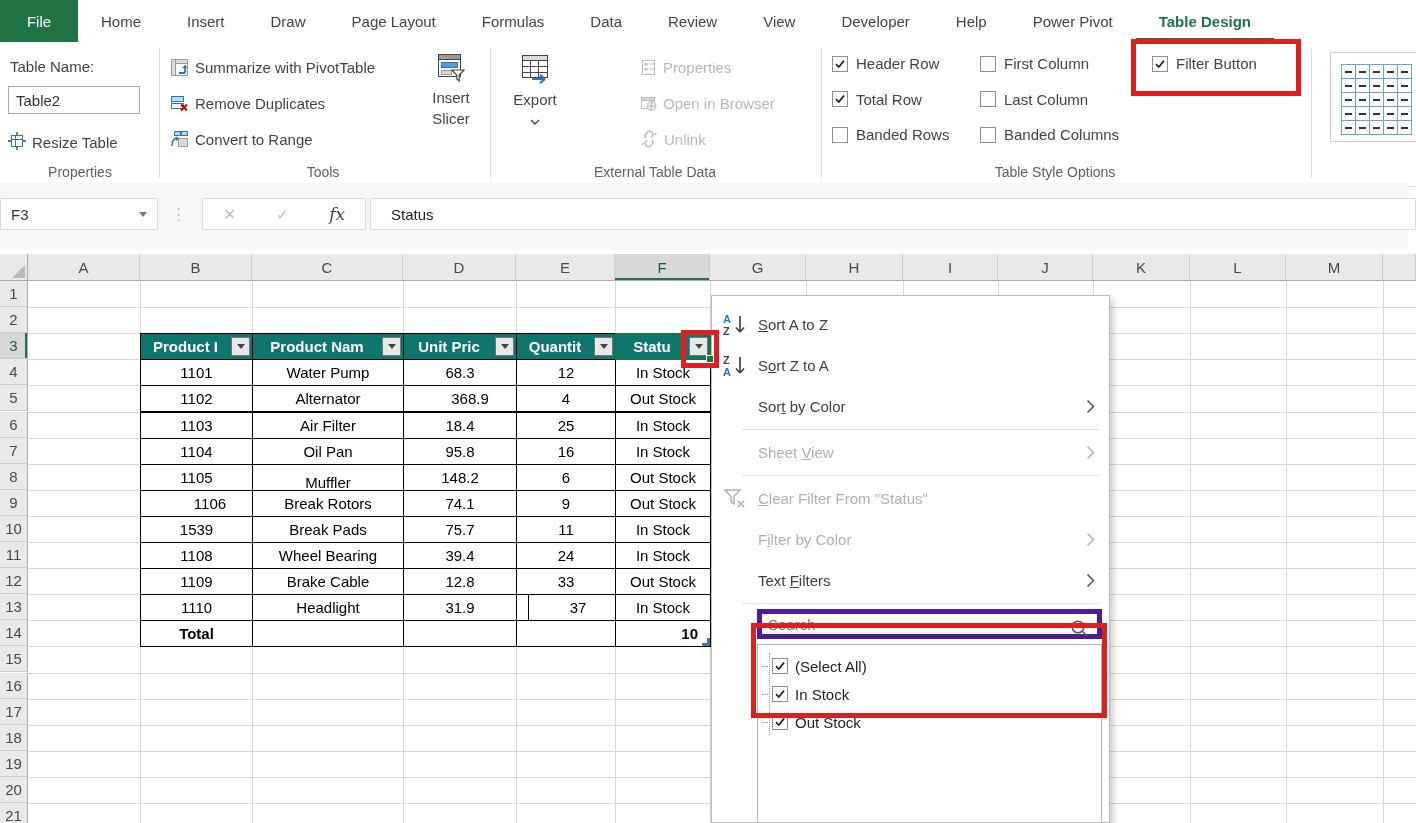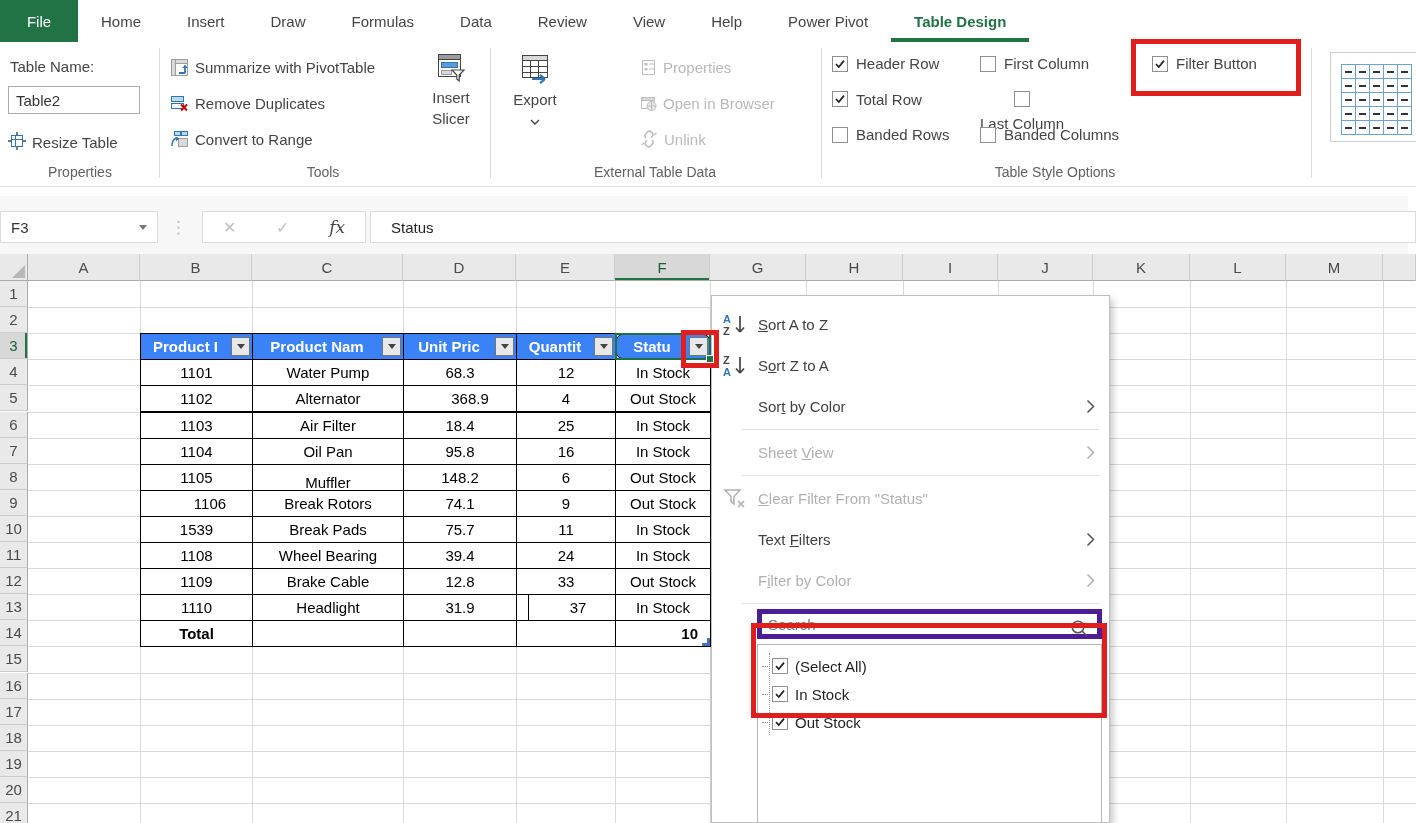--- a/index.html
+++ b/index.html
@@ -25,21 +25,21 @@
   .chev { margin-top:1px; }
   .cb { width:16px; height:16px; border:1px solid #8f8f8f; background:#fff; flex:none; display:flex; align-items:center; justify-content:center; }
   .cb svg { display:block; }
   .tso-row { position:absolute; display:flex; align-items:center; gap:8px; font-size:15px; color:#444; white-space:nowrap; }
   #style-gallery { position:absolute; left:1330px; top:10px; width:96px; height:90px; border:1px solid #cfcfcf; background:#fff; }
   #style-preview { position:absolute; left:10px; top:11px; display:grid; grid-template-columns:repeat(5,13px); grid-auto-rows:13px; gap:1px; background:#6ba2cf; border:1px solid #6ba2cf; }
   #style-preview .pc { background:#fff; display:flex; align-items:center; justify-content:center; }
   #style-preview .pc i { display:block; width:7px; height:2px; background:#333; }
 
   
-  #formulabar { position:absolute; left:0; top:196px; width:1408px; height:67px; background:#f7f7f7; }
+  #formulabar { position:absolute; left:0; top:183px; width:1408px; height:67px; background:#f7f7f7; }
   .fb-box { position:absolute; top:15px; height:32px; background:#fff; border:1px solid #dadada; display:flex; align-items:center; }
   #namebox { left:0; width:158px; padding-left:10px; font-size:15px; color:#333; }
   #namebox .caret { position:absolute; right:10px; top:13px; width:0; height:0; border-left:4px solid transparent; border-right:4px solid transparent; border-top:5px solid #777; }
   #fb-dots { position:absolute; left:170px; top:15px; height:32px; display:flex; align-items:center; color:#c0c0c0; font-size:17px; }
   #fxbox { left:202px; width:164px; justify-content:space-around; }
   #fxbox .gx { color:#bfbfbf; font-size:16px; }
   #fxbox .fx { color:#444; font-family:"DejaVu Serif", serif; font-style:italic; font-size:17px; }
   #formulabox { left:370px; width:1046px; padding-left:20px; font-size:15px; color:#222; }
 
   
@@ -49,21 +49,21 @@
   .colhdr { position:absolute; top:0; height:27px; background:#e9e9e9; border-right:1px solid #cdcdcd; border-bottom:1px solid #ababab; color:#4a4a4a; font-size:15px; display:flex; align-items:center; justify-content:center; }
   .colhdr.sel { background:#d8d8d8; color:#17603a; box-shadow: inset 0 -2px 0 #217346; }
   .rowhdr { position:absolute; left:0; width:28px; background:#e9e9e9; border-right:1px solid #ababab; border-bottom:1px solid #cdcdcd; color:#4a4a4a; font-size:15px; display:flex; align-items:center; justify-content:center; }
   .rowhdr.sel { background:#d8d8d8; color:#17603a; box-shadow: inset -2px 0 0 #217346; }
   #gridarea { position:absolute; left:28px; top:27px; width:1388px; height:542px; overflow:hidden; background:#fff; }
   .vline { position:absolute; top:0; width:1px; height:100%; background:#d9d9d9; }
   .hline { position:absolute; left:0; height:1px; width:100%; background:#d9d9d9; }
 
   
   .tcell { position:absolute; border:1px solid #000; background:#fff; color:#000; font-size:15px; display:flex; align-items:center; justify-content:center; z-index:2; }
-  .tcell.hdr { background:#3b82f6; color:#fff; font-weight:bold; padding-right:22px; }
+  .tcell.hdr { background:#0f766e; color:#fff; font-weight:bold; padding-right:22px; }
   .tcell.total-label { font-weight:bold; }
   .tcell.total-val { font-weight:bold; justify-content:flex-end; padding-right:12px; }
   .fbtn { position:absolute; right:2px; top:3px; width:19px; height:19px; background:#e8e8e8; border:1px solid #757575; display:flex; align-items:center; justify-content:center; z-index:3; }
   .fbtn .tri { width:0; height:0; border-left:4px solid transparent; border-right:4px solid transparent; border-top:5px solid #444; }
   #sel-border { position:absolute; border:2px solid #1e7145; background:transparent; z-index:4; pointer-events:none; }
 
   
   #filtermenu { position:absolute; left:711px; top:295px; width:399px; height:528px; background:#fff; border:1px solid #bebebe; box-shadow:3px 4px 7px rgba(0,0,0,.22); z-index:8; display:flex; flex-direction:column; padding-top:8px; }
   .mitem { height:41px; flex:none; display:flex; align-items:center; font-size:15px; color:#3f3f3f; position:relative; }
   .mitem .ic { width:46px; flex:none; display:flex; align-items:center; justify-content:center; }
@@ -90,24 +90,26 @@
 <body>
 
 <div id="app">
 
   <div id="tabbar">
     <div class="file-tab">File</div>
 
   <div class="tab">Home</div>
       <div class="tab">Insert</div>
       <div class="tab">Draw</div>
+      <div class="tab">Page Layout</div>
       <div class="tab">Formulas</div>
       <div class="tab">Data</div>
       <div class="tab">Review</div>
       <div class="tab">View</div>
+      <div class="tab">Developer</div>
       <div class="tab">Help</div>
       <div class="tab">Power Pivot</div>
       <div class="tab active">Table Design</div>
     </div>
 
   <div id="ribbon">
     <div class="grp-sep" style="left:159px"></div>
     <div class="grp-sep" style="left:490px"></div>
     <div class="grp-sep" style="left:821px"></div>
     <div class="grp-sep" style="left:1311px"></div>
@@ -319,21 +321,21 @@
         <span>Total Row</span>
       </div>
       <div class="tso-row" style="left: 832px; top: 84px;">
         <div class="cb"></div>
         <span>Banded Rows</span>
       </div>
       <div class="tso-row" style="left: 980px; top: 13px;">
         <div class="cb"></div>
         <span>First Column</span>
       </div>
-      <div class="tso-row" style="left: 980px; top: 48.5px; flex-direction: column;">
+      <div class="tso-row" style="left: 980px; top: 48.5px;">
         <div class="cb"></div>
         <span>Last Column</span>
       </div>
       <div class="tso-row" style="left: 980px; top: 84px;">
         <div class="cb"></div>
         <span>Banded Columns</span>
       </div>
       <div class="tso-row" style="left: 1152px; top: 13px;">
         <div class="cb">
           <svg width="12" height="12" viewBox="0 0 12 12">
@@ -442,21 +444,21 @@
           </div></div>
         <div class="tcell hdr" style="left: 224px; width: 152px; top: 52.2px; height: 27.1px;">Product Nam<div class="fbtn">
             <div class="tri"></div>
           </div></div>
         <div class="tcell hdr" style="left: 375px; width: 114px; top: 52.2px; height: 27.1px;">Unit Pric<div class="fbtn">
             <div class="tri"></div>
           </div></div>
         <div class="tcell hdr" style="left: 488px; width: 100px; top: 52.2px; height: 27.1px;">Quantit<div class="fbtn">
             <div class="tri"></div>
           </div></div>
-        <div class="tcell hdr" style="left: 587px; width: 96px; top: 52.2px; height: 27.1px; border-radius: 10px;">Statu<div class="fbtn">
+        <div class="tcell hdr" style="left: 587px; width: 96px; top: 52.2px; height: 27.1px;">Statu<div class="fbtn">
             <div class="tri"></div>
           </div></div>
         <div class="tcell " style="left: 112px; width: 113px; top: 78.3px; height: 27.1px;">1101</div>
         <div class="tcell " style="left: 224px; width: 152px; top: 78.3px; height: 27.1px;">Water Pump</div>
         <div class="tcell " style="left: 375px; width: 114px; top: 78.3px; height: 27.1px;">68.3</div>
         <div class="tcell " style="left: 488px; width: 100px; top: 78.3px; height: 27.1px;">12</div>
         <div class="tcell " style="left: 587px; width: 96px; top: 78.3px; height: 27.1px;">In Stock</div>
         <div class="tcell " style="left: 112px; width: 113px; top: 104.4px; height: 27.1px;">1102</div>
         <div class="tcell " style="left: 224px; width: 152px; top: 104.4px; height: 27.1px;">Alternator</div>
         <div class="tcell " style="left: 375px; width: 134px; top: 104.4px; height: 27.1px;">368.9</div>
@@ -557,31 +559,31 @@
         <div class="ic">
           <span style="display: flex; align-items: center;">
             <svg width="24" height="23" viewBox="0 0 24 23">
               <path d="M2 3h15l-6 6.5V17l-3-2.3V9.5z" fill="none" stroke="#b0b0b0" stroke-width="1.5"></path>
               <path d="M15 14l6 6M21 14l-6 6" stroke="#b0b0b0" stroke-width="1.7"></path>
             </svg>
           </span>
         </div>
         <span><span></span><span class="u">C</span><span>lear Filter From "Status"</span></span>
       </div>
+      <div class="mitem dis">
+        <div class="ic"></div>
+        <span><span>F</span><span class="u">i</span><span>lter by Color</span></span>
+        <span class="sub" style="color: rgb(176, 176, 176);"><svg width="9" height="15" viewBox="0 0 9 15">
+            <path d="M1.5 1.5l6 6-6 6" stroke="currentColor" fill="none" stroke-width="1.5"></path>
+          </svg></span>
+      </div>
       <div class="mitem">
         <div class="ic"></div>
         <span><span>Text </span><span class="u">F</span><span>ilters</span></span>
         <span class="sub" style="color: rgb(85, 85, 85);"><svg width="9" height="15" viewBox="0 0 9 15">
-            <path d="M1.5 1.5l6 6-6 6" stroke="currentColor" fill="none" stroke-width="1.5"></path>
-          </svg></span>
-      </div>
-      <div class="mitem dis">
-        <div class="ic"></div>
-        <span><span>F</span><span class="u">i</span><span>lter by Color</span></span>
-        <span class="sub" style="color: rgb(176, 176, 176);"><svg width="9" height="15" viewBox="0 0 9 15">
             <path d="M1.5 1.5l6 6-6 6" stroke="currentColor" fill="none" stroke-width="1.5"></path>
           </svg></span>
       </div>
       <div class="msep"></div>
       <div id="msearch">
         <input placeholder="Search" style="">
         <span class="mag"><svg width="19" height="19" viewBox="0 0 19 19">
             <circle cx="8" cy="8" r="5.8" fill="none" stroke="#555" stroke-width="1.5"></circle>
             <path d="M12.3 12.3L17 17" stroke="#555" stroke-width="1.5"></path>
           </svg></span>

